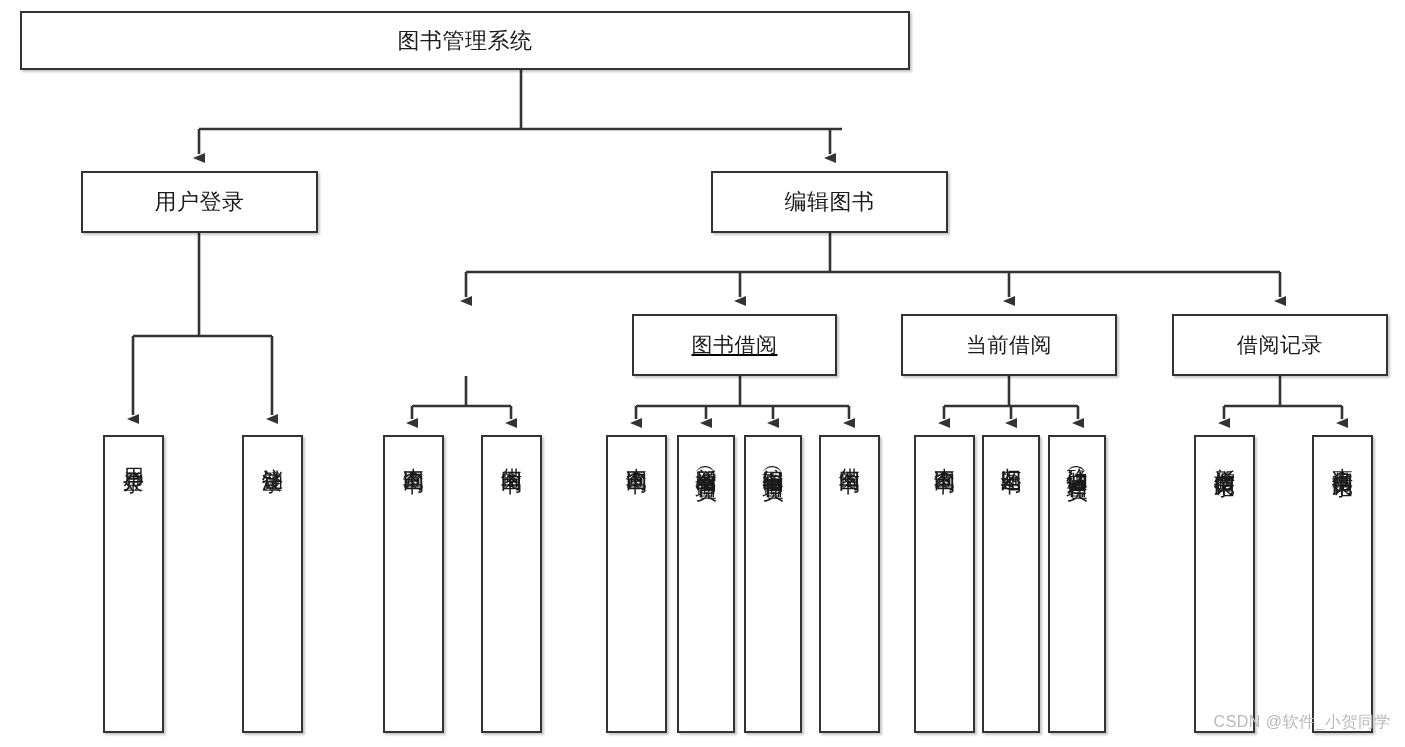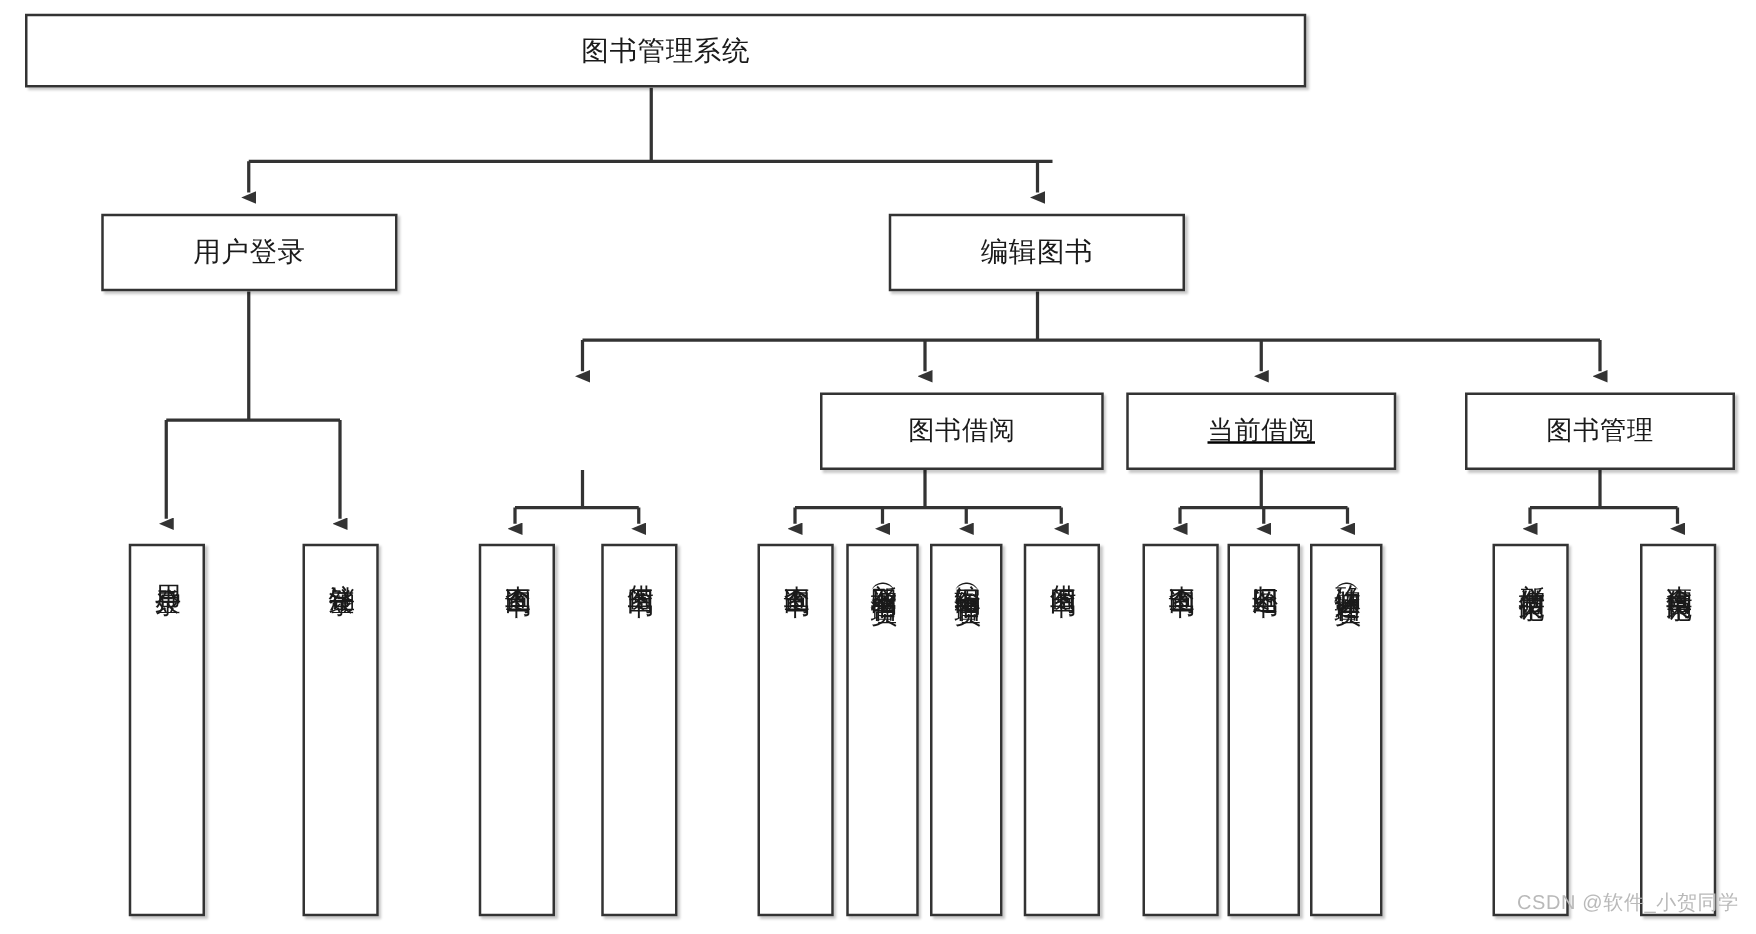--- a/index.html
+++ b/index.html
@@ -117,39 +117,39 @@
       <path d="M1011,406 L1011,419" marker-end="url(#arrow)"></path>
       <path d="M1078,406 L1078,419" marker-end="url(#arrow)"></path>
 
       <path d="M1280,376 L1280,406"></path>
       <path d="M1224,406 L1342,406"></path>
       <path d="M1224,406 L1224,419" marker-end="url(#arrow)"></path>
       <path d="M1342,406 L1342,419" marker-end="url(#arrow)"></path>
     </g>
   </svg>
 
-  <div class="node root" style="left:20px; top:11px; width:1025px; height:59px;align-items:center;">
+  <div class="node root" style="left:20px; top:11px; width:890px; height:59px;align-items:center;">
     <span class="label">图书管理系统</span>
   </div>
 
   <div class="node lvl2" style="left:81px; top:171px; width:237px; height:62px;">
     <span class="label">用户登录</span>
   </div>
   <div class="node lvl2" style="left:711px; top:171px; width:237px; height:62px;">
     <span class="label">编辑图书</span>
   </div>
 
-  <div class="node lvl3" style="left:656px; top:314px; width:227px; height:62px;">
+  <div class="node lvl3" style="left:632px; top:314px; width:205px; height:62px;text-decoration:underline;">
     <span class="label">图书借阅</span>
   </div>
-  <div class="node lvl3" style="left:901px; top:314px; width:216px; height:62px;text-decoration:underline;">
+  <div class="node lvl3" style="left:901px; top:314px; width:216px; height:62px;">
     <span class="label">当前借阅</span>
   </div>
   <div class="node lvl3" style="left:1172px; top:314px; width:216px; height:62px;">
-    <span class="label">图书管理</span>
+    <span class="label">借阅记录</span>
   </div>
 
   <div class="node vertical" style="left:103px; top:435px; width:61px; height:298px;">
     <span class="label">用户登录</span>
   </div>
   <div class="node vertical" style="left:242px; top:435px; width:61px; height:298px;">
     <span class="label">注销登录</span>
   </div>
 
   <div class="node vertical" style="left:383px; top:435px; width:61px; height:298px;">

